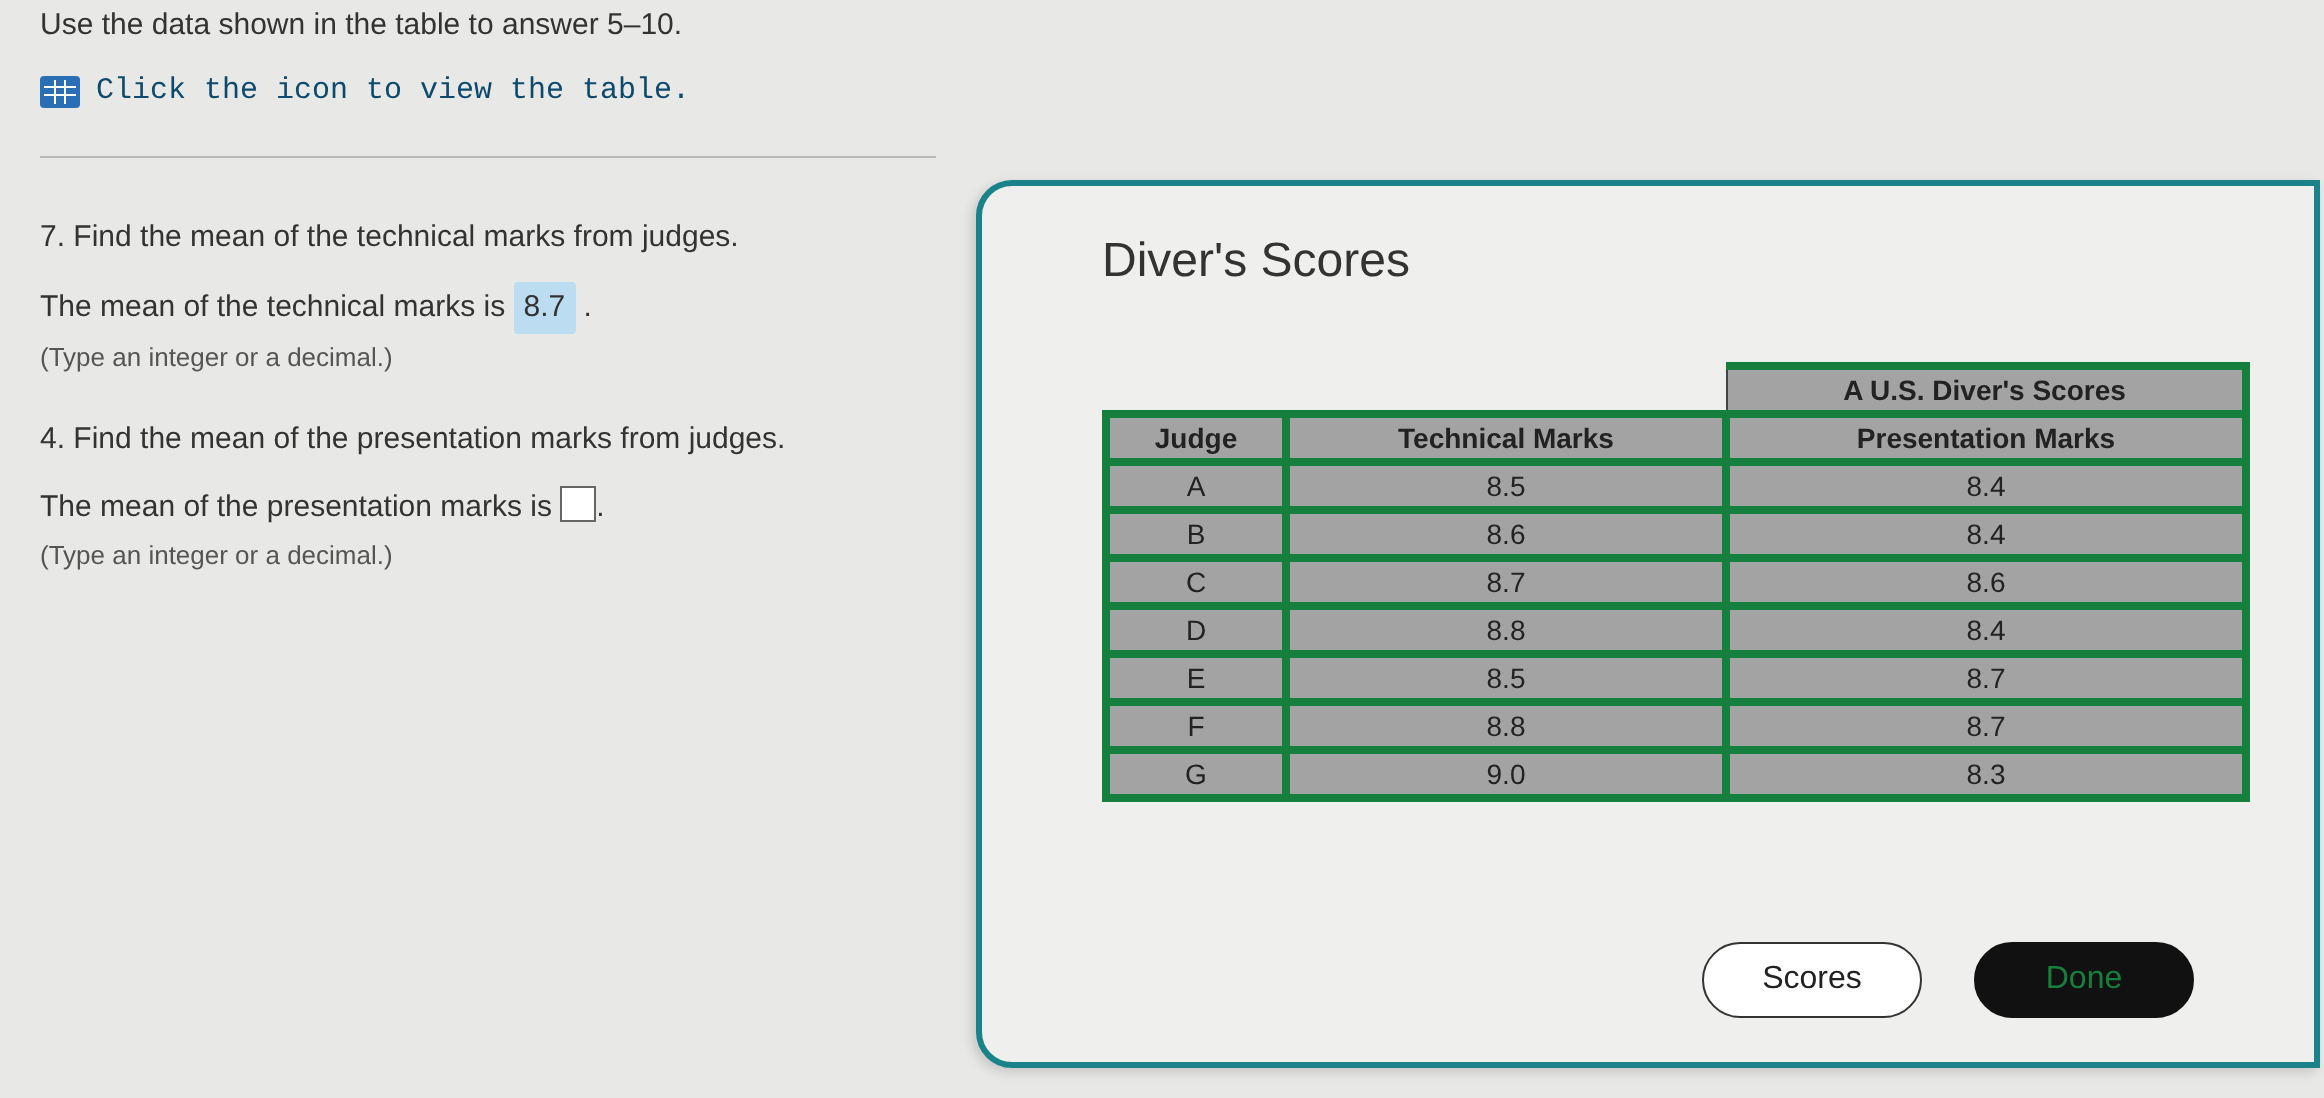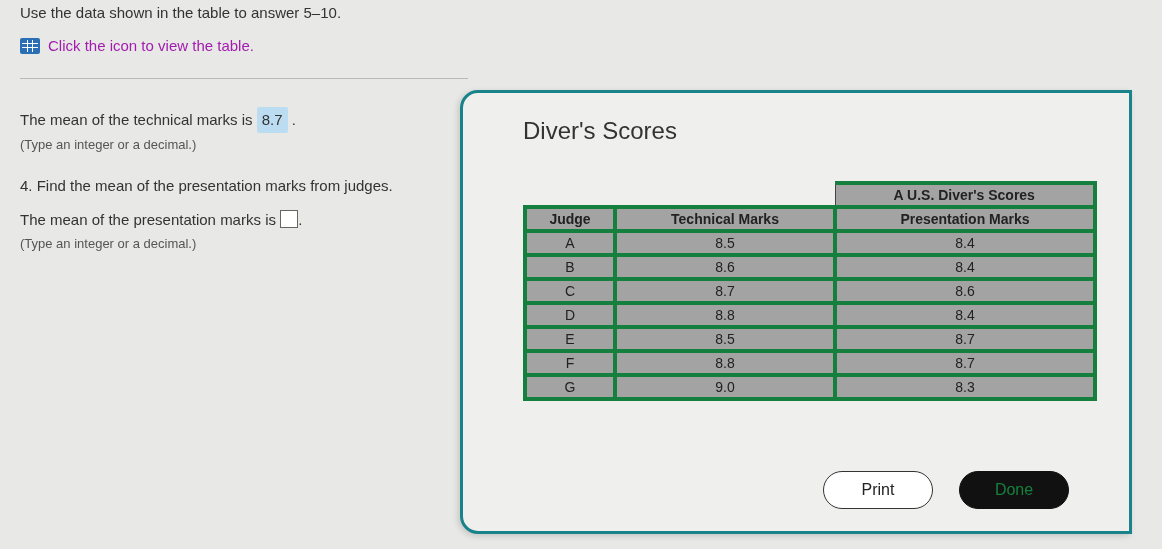--- a/index.html
+++ b/index.html
@@ -42,21 +42,21 @@
   .table-icon::before {
     content: "";
     position: absolute;
     inset: 2px;
     background:
       linear-gradient(#fff,#fff) 0 33%/100% 1px no-repeat,
       linear-gradient(#fff,#fff) 0 66%/100% 1px no-repeat,
       linear-gradient(#fff,#fff) 33% 0/1px 100% no-repeat,
       linear-gradient(#fff,#fff) 66% 0/1px 100% no-repeat;
   }
-  .view-table-text { font-size: 15px; color: #a21caf; }
+  .view-table-text { font-size: 15px; color: #0c4a6e; font-family: Liberation Mono, monospace; }
   .hr {
     border: none;
     border-top: 1px solid #b8b8b5;
     margin: 0 0 28px 0;
   }
   .q-block { margin-bottom: 22px; }
   .q-line { font-size: 15px; color: #333; line-height: 1.6; }
   .ans-line { font-size: 15px; color: #333; margin-top: 10px; line-height: 1.6; }
   .ans-value {
     background: #bcdcf2;
@@ -69,21 +69,21 @@
     width: 18px;
     height: 18px;
     border: 1px solid #666;
     vertical-align: -3px;
     background: #fff;
   }
   .hint { font-size: 13px; color: #555; margin-top: 4px; }
 
   .modal {
     position: absolute;
-    left: 460px;
+    left: 488px;
     top: 90px;
     width: 672px;
     height: 444px;
     background: #efefed;
     border: 3px solid #1a828a;
     border-top-left-radius: 18px;
     border-bottom-left-radius: 18px;
     box-shadow: -2px 2px 6px rgba(0,0,0,.15);
     padding: 24px 0 0 60px;
   }
@@ -150,20 +150,21 @@
   <p class="instruction">Use the data shown in the table to answer 5–10.</p>
 
   <div class="view-table-row">
     <span class="table-icon"></span>
     <span class="view-table-text">Click the icon to view the table.</span>
   </div>
 
   <hr class="hr">
 
   <div class="q-block">
+    <p class="q-line">7. Find the mean of the technical marks from judges.</p>
     <p class="ans-line">
       <span>The mean of the technical marks is </span><span class="ans-value">8.7</span><span> .</span>
     </p>
     <p class="hint">(Type an integer or a decimal.)</p>
   </div>
 
   <div class="q-block">
     <p class="q-line">4. Find the mean of the presentation marks from judges.</p>
     <p class="ans-line">
       <span>The mean of the presentation marks is </span><span class="ans-blank"></span><span>.</span>
@@ -219,16 +220,16 @@
         </tr>
     <tr>
           <td>G</td>
           <td>9.0</td>
           <td>8.3</td>
         </tr>
   </tbody>
     </table>
 
   <div class="modal-buttons">
-    <div class="btn btn-print">Print</div>
+    <div class="btn btn-print">Scores</div>
     <div class="btn btn-done">Done</div>
   </div>
 </div>
 
 </body></html>

